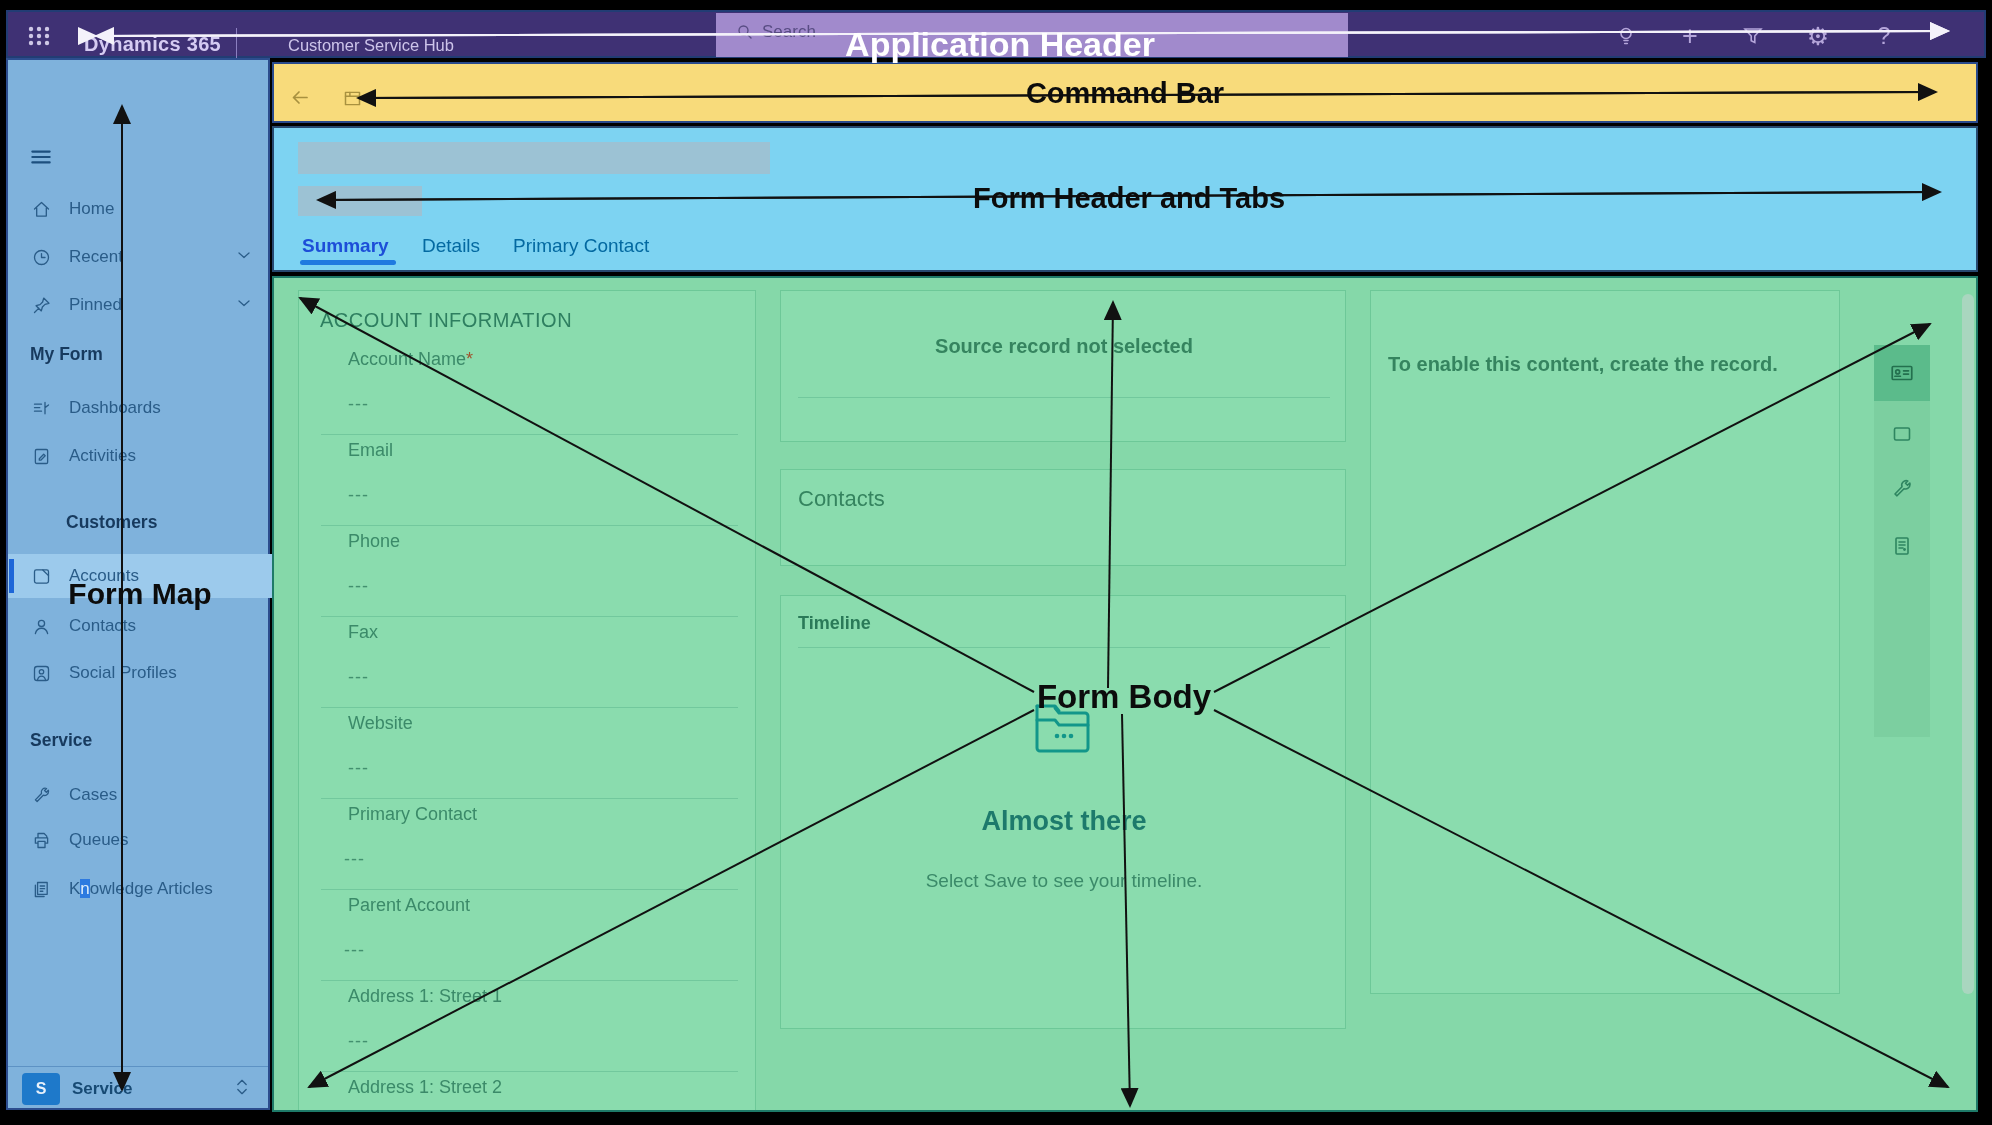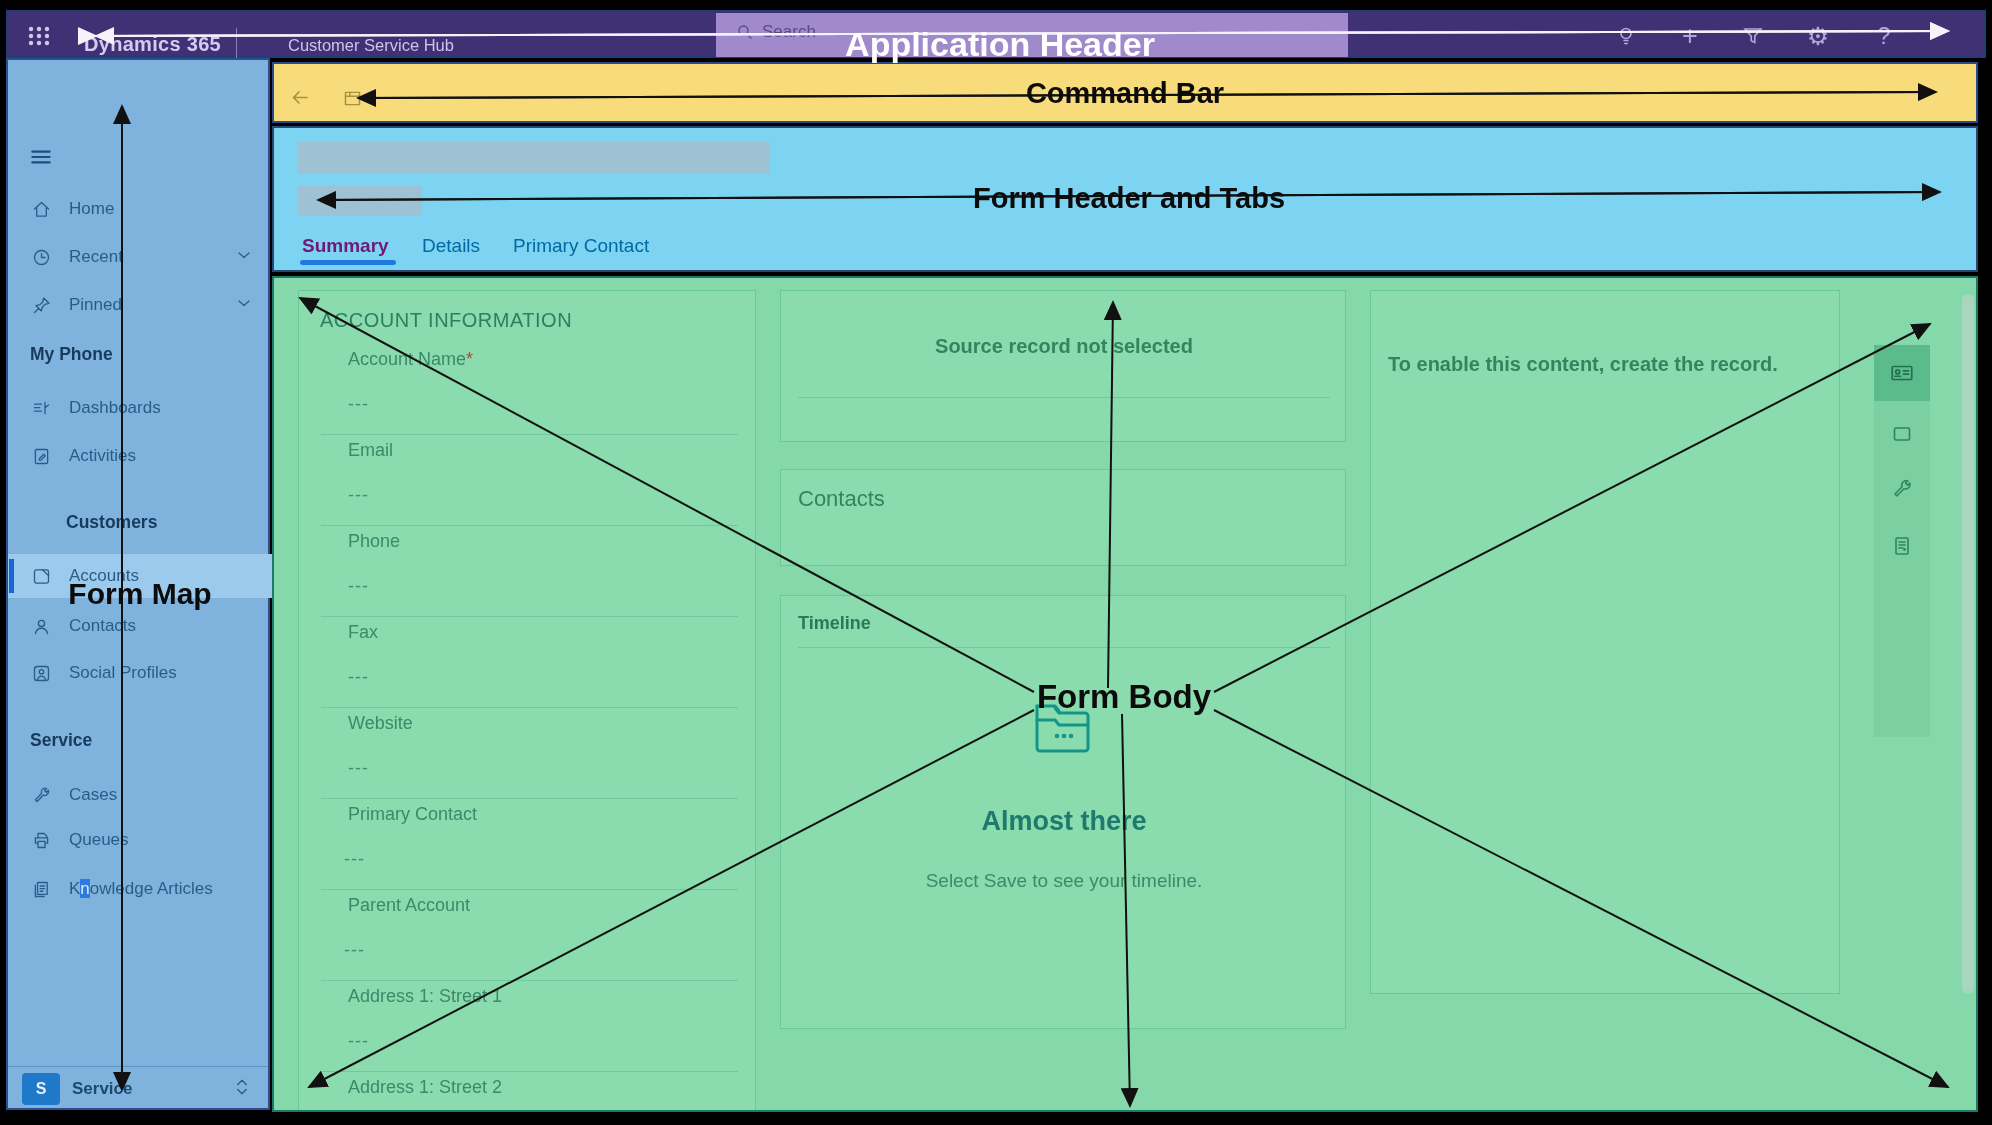--- a/index.html
+++ b/index.html
@@ -27,21 +27,21 @@
   #search-inner svg{stroke:#584c83;fill:none;stroke-width:1.8;stroke-linecap:round;}
 
   
   .cmd-sep{top:84px;width:1px;height:34px;background:#d9bf69;}
   .cmd-ic{color:#a8913f;}
   .cmd-ic svg{stroke:currentColor;fill:none;stroke-width:1.7;stroke-linecap:round;stroke-linejoin:round;}
 
   
   .skel{background:#9cc2d4;}
   .tab{font-size:19px;color:#0369a1;}
-  .tab.active{font-weight:700;color:#701a75;}
+  .tab.active{font-weight:700;color:#1d4ed8;}
   #tab-underline{background:#1f7ae0;border-radius:3px;}
 
   
   .nav-row{left:0;width:264px;height:40px;display:flex;align-items:center;gap:17px;padding-left:23px;
            color:#2a5c88;font-size:17px;}
   .nav-row svg{stroke:currentColor;fill:none;stroke-width:1.5;stroke-linecap:round;stroke-linejoin:round;flex:0 0 auto;}
   .nav-head{left:22px;font-weight:700;color:#173a5e;font-size:17.5px;}
   .chev{position:absolute;right:18px;}
   #row-accounts{background:#9ccaec;}
   #accounts-indicator{left:1px;width:5px;height:34px;background:#1d66d8;}
@@ -146,21 +146,21 @@
       <svg width="21" height="21" viewBox="0 0 24 24">
           <path d="M14.5 3.5l6 6-4.5 1.2-3 3-1.2 4.5-6-6 4.5-1.2 3-3zM9 15l-5 5"></path>
         </svg>
       <span>Pinned</span>
       <span class="chev">
         <svg width="20" height="20" viewBox="0 0 24 24">
             <polyline points="6 9.5 12 15 18 9.5"></polyline>
           </svg></span>
     </div>
 
-    <div class="abs nav-head" style="top:284px;">My Phone</div>
+    <div class="abs nav-head" style="top:284px;">My Form</div>
     <div class="abs nav-row" style="top:328px;">
       <svg width="21" height="21" viewBox="0 0 24 24">
           <path d="M4 7h8M4 11h6M4 15h8M16 5v13M20 8l-4 3"></path>
         </svg>
       <span>Dashboards</span>
     </div>
     <div class="abs nav-row" style="top:376px;">
       <svg width="21" height="21" viewBox="0 0 24 24">
           <rect x="5" y="4" width="14" height="16" rx="1.5"></rect>
           <path d="M9.5 14.5l5-5 1.7 1.7-5 5H9.5z"></path>

